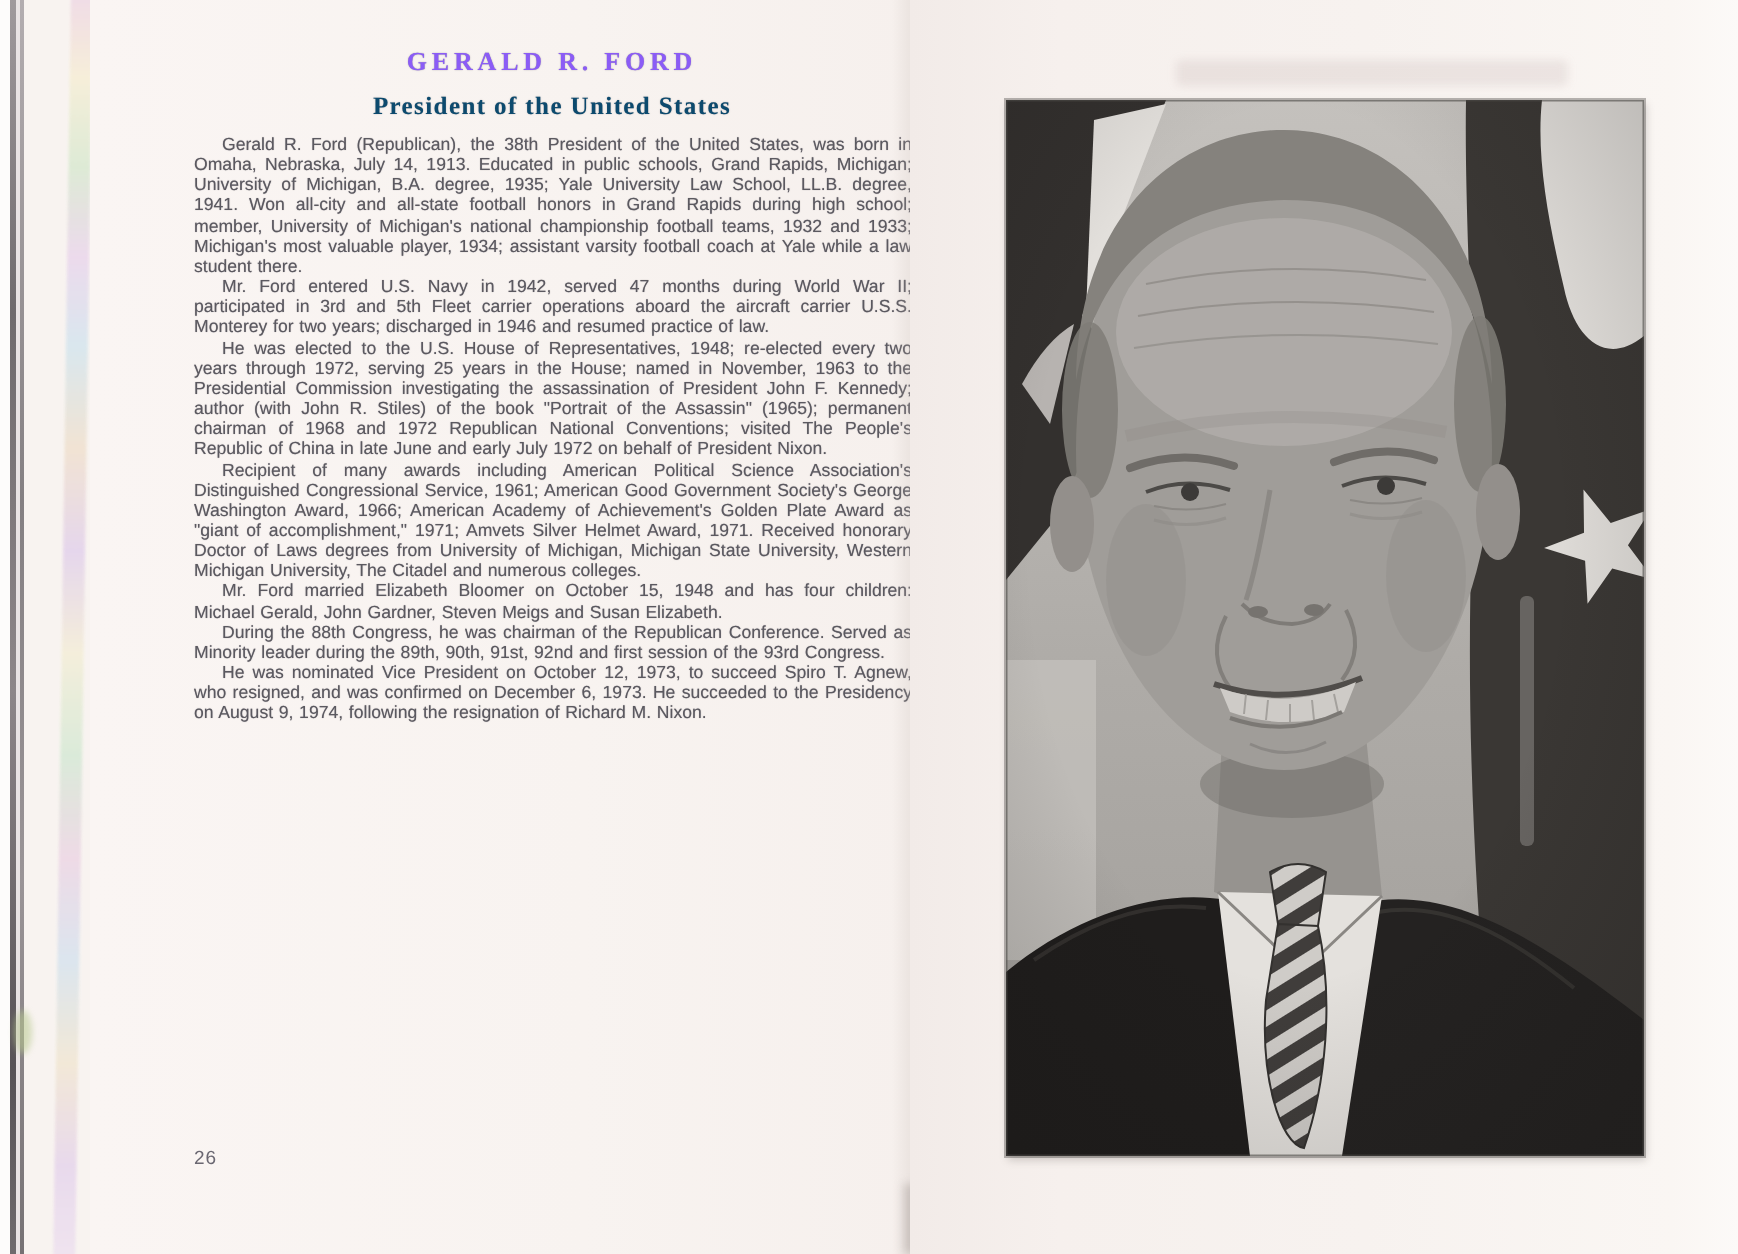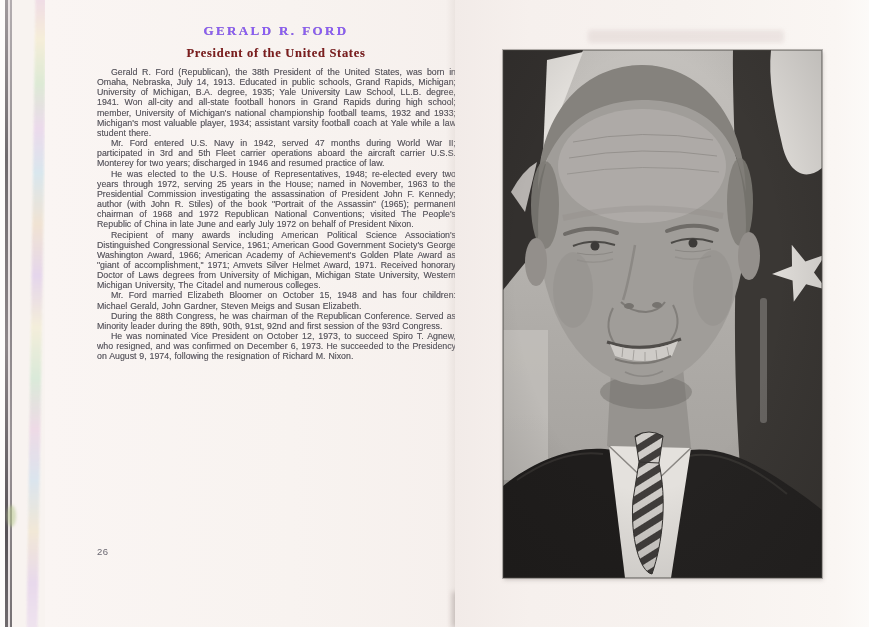--- a/index.html
+++ b/index.html
@@ -36,26 +36,26 @@
   .gutter-bottom { position:absolute; left:452px; top:592px; width:155px; height:35px;
     background:linear-gradient(90deg, rgba(172,162,158,.55), rgba(205,197,193,.3) 55%, rgba(205,197,193,0));
     filter:blur(2.5px); }
 
   
   .page-heading { position:absolute; left:97px; top:23px; width:358px; text-align:center;
     font-family:"Liberation Serif", serif; font-weight:bold; font-size:13px;
     letter-spacing:2.4px; color:#8b5cf6; text-shadow:0 0 .6px rgba(69,66,74,.55); }
   .page-subheading { position:absolute; left:97px; top:46px; width:358px; text-align:center;
     font-family:"Liberation Serif", serif; font-weight:bold; font-size:12.5px;
-    letter-spacing:.7px; color:#7f1d1d; text-shadow:0 0 .6px rgba(66,63,71,.5); }
+    letter-spacing:.7px; color:#0c4a6e; text-shadow:0 0 .6px rgba(66,63,71,.5); }
   .body-text { position:absolute; left:97px; top:67px; width:359px;
     font-size:8.8px; line-height:10.15px; color:#5b5960; text-align:justify;
     text-shadow:0 0 .5px rgba(91,89,96,.6); word-spacing:.4px; }
   .body-text p { margin:0; text-indent:14px; }
-  .page-number { position:absolute; left:97px; top:546px; font-size:9.5px;
+  .page-number { position:absolute; left:97px; top:574px; font-size:9.5px;
     letter-spacing:.5px; color:#6a6771; }
 
   
   .bleed-through { position:absolute; left:588px; top:30px; width:196px; height:13px;
     background:rgba(167,142,142,.16); filter:blur(2px); border-radius:3px; }
   .photo { position:absolute; left:503px; top:50px; width:319px; height:528px;
     box-shadow:0 0 0 1px rgba(60,56,54,.35), 1px 2px 4px rgba(80,70,66,.25); }
   .photo svg { display:block; }
 </style>
 </head>

